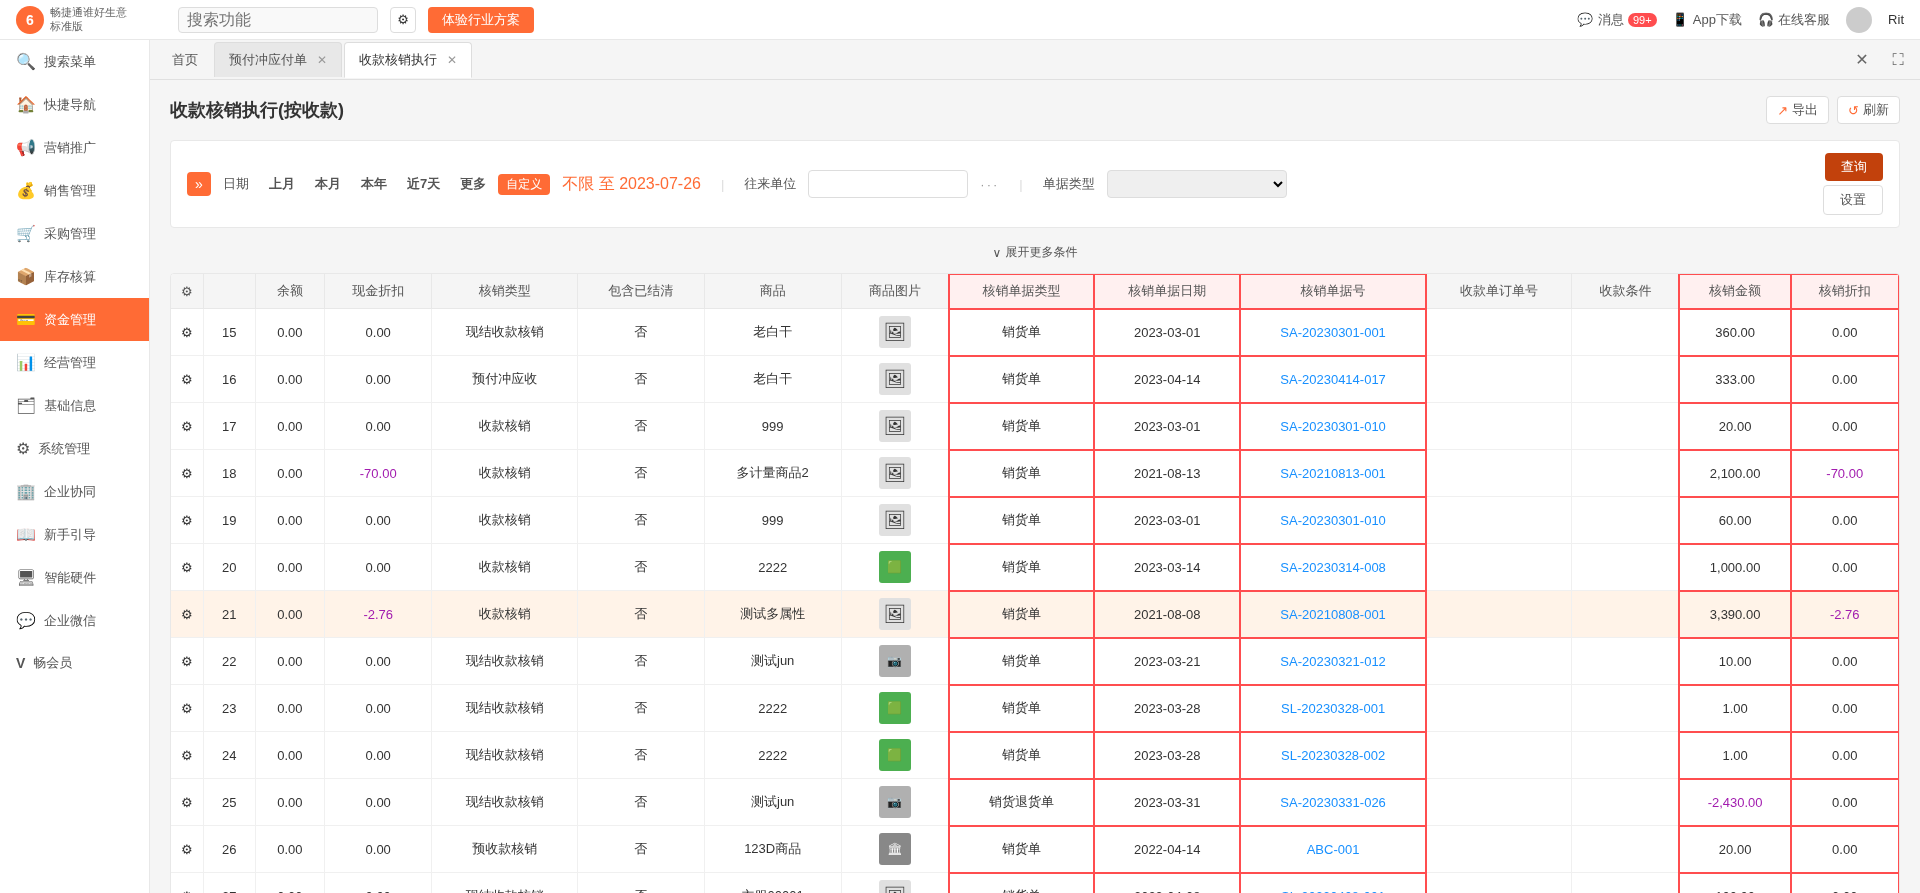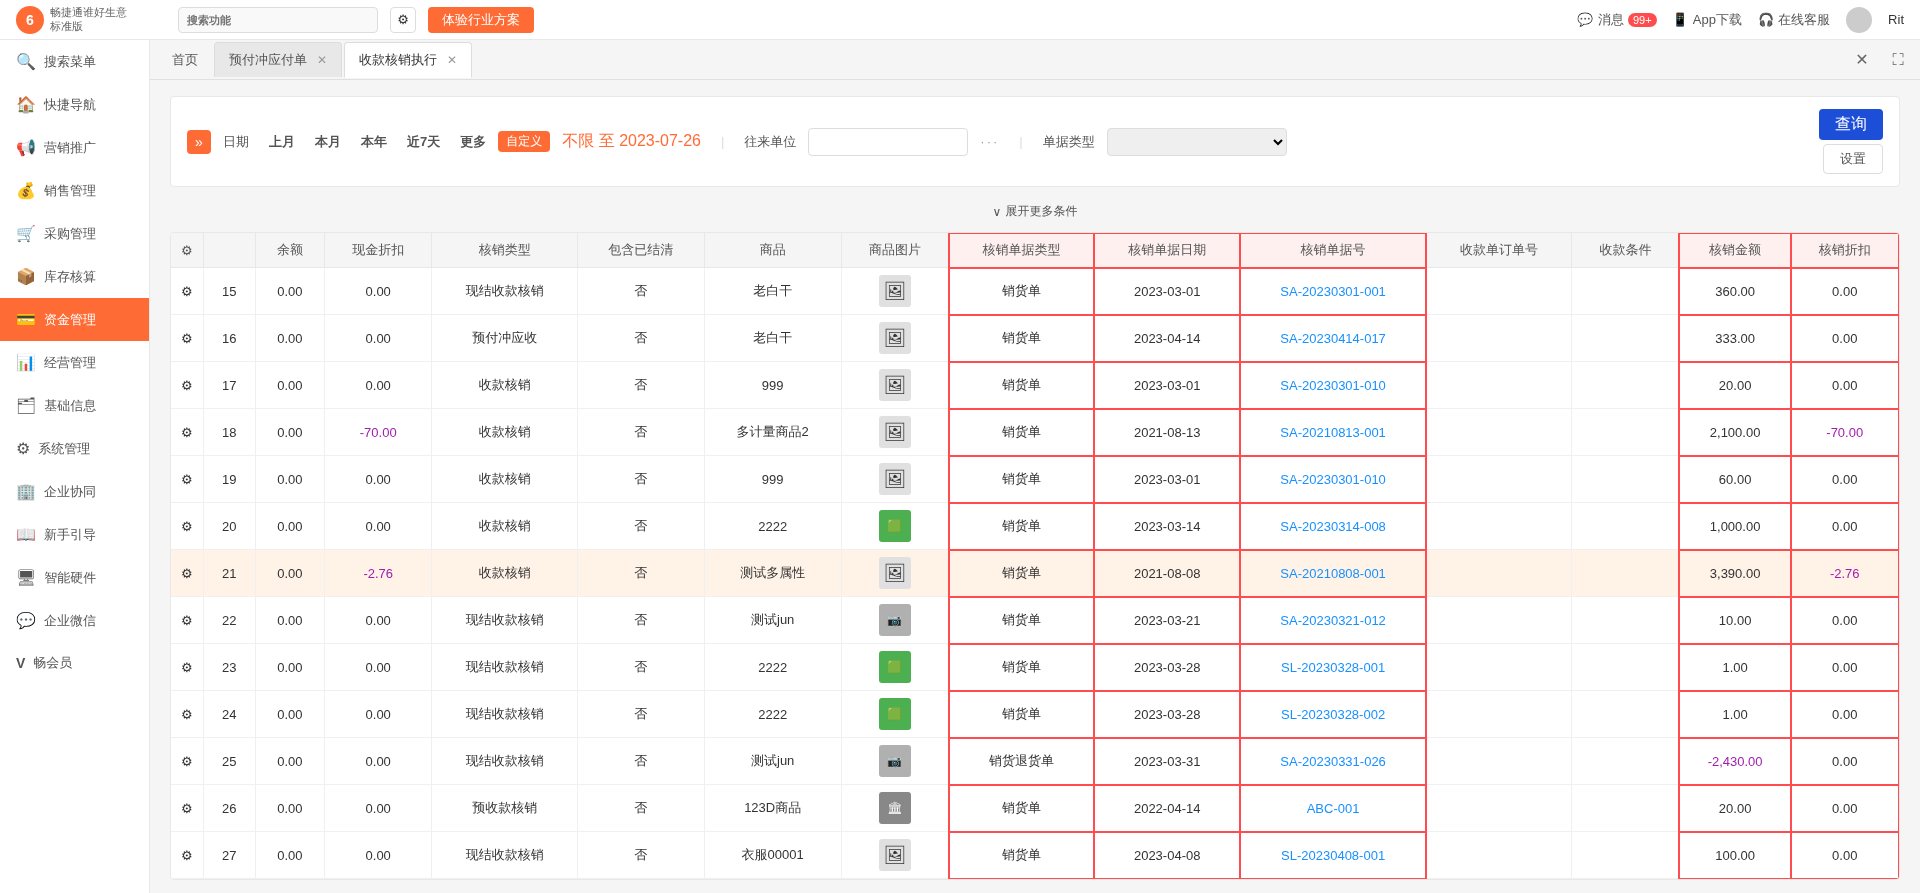--- a/index.html
+++ b/index.html
@@ -3,21 +3,21 @@
   <meta charset="utf-8">
   <style>
     * { box-sizing: border-box; margin: 0; padding: 0; }
     body { font-family: 'Microsoft YaHei', Arial, sans-serif; font-size: 13px; background: #f5f5f5; color: #333; overflow: hidden; }
 
     
     .top-bar { height: 40px; background: #fff; display: flex; align-items: center; padding: 0 16px; border-bottom: 1px solid #e8e8e8; gap: 12px; }
     .logo-area { display: flex; align-items: center; gap: 6px; width: 150px; }
     .logo-icon { width: 28px; height: 28px; background: #ff6b35; border-radius: 50%; display: flex; align-items: center; justify-content: center; color: white; font-size: 14px; font-weight: bold; }
     .logo-text { font-size: 12px; color: #666; line-height: 1.2; }
-    .top-search-box { width: 200px; height: 26px; border: 1px solid #ddd; border-radius: 4px; padding: 0 8px; background: #f9f9f9; color: #999; font-size: 11px; font-weight: bold; }
+    .top-search-box { width: 200px; height: 26px; border: 1px solid #ddd; border-radius: 4px; padding: 0 8px; background: #f9f9f9; color: #999; font-size: 16px; }
     .top-gear-btn { width: 26px; height: 26px; border: 1px solid #ddd; border-radius: 4px; display: flex; align-items: center; justify-content: center; cursor: pointer; background: #fff; }
     .trial-btn { background: #ff6b35; color: white; border: none; border-radius: 4px; padding: 4px 14px; font-size: 13px; cursor: pointer; }
     .top-right { display: flex; align-items: center; gap: 16px; margin-left: auto; }
     .top-right-item { display: flex; align-items: center; gap: 4px; font-size: 13px; color: #555; cursor: pointer; }
     .badge { background: #ff4d4f; color: white; border-radius: 8px; padding: 1px 5px; font-size: 11px; }
     .user-avatar { width: 26px; height: 26px; background: #ccc; border-radius: 50%; }
 
     
     .main-layout { display: flex; height: calc(100vh - 40px); }
 
@@ -51,21 +51,21 @@
     .filter-toggle { width: 24px; height: 24px; background: #ff6b35; border-radius: 4px; display: flex; align-items: center; justify-content: center; color: white; cursor: pointer; font-size: 14px; }
     .filter-label { font-size: 13px; color: #555; }
     .date-shortcuts { display: flex; gap: 4px; align-items: center; }
     .date-btn { padding: 2px 8px; border: none; background: transparent; cursor: pointer; font-size: 13px; color: #555; font-weight: bold; }
     .date-custom { background: #ff6b35; color: white; border-radius: 4px; padding: 2px 8px; font-size: 12px; cursor: pointer; border: none; }
     .date-range { font-size: 12px; color: #ff6b35; }
     .filter-sep { color: #ddd; }
     .filter-input { height: 28px; border: 1px solid #ddd; border-radius: 4px; padding: 0 8px; font-size: 13px; width: 180px; }
     .filter-dots { color: #999; letter-spacing: 2px; }
     .filter-select { height: 28px; border: 1px solid #ddd; border-radius: 4px; padding: 0 8px; font-size: 13px; min-width: 120px; }
-    .query-btn { background: #1d4ed8; color: white; border: none; border-radius: 4px; padding: 5px 16px; cursor: pointer; font-size: 16px; margin-left: auto; }
+    .query-btn { background: #c2410c; color: white; border: none; border-radius: 4px; padding: 5px 16px; cursor: pointer; font-size: 13px; margin-left: auto; }
     .settings-btn { background: white; color: #555; border: 1px solid #ddd; border-radius: 4px; padding: 5px 16px; cursor: pointer; font-size: 13px; }
 
     
     .expand-bar { text-align: center; padding: 4px; cursor: pointer; color: #555; font-size: 12px; display: flex; align-items: center; justify-content: center; gap: 4px; }
 
     
     .table-wrap { background: white; border-radius: 4px; border: 1px solid #e8e8e8; overflow: hidden; }
     table { width: 100%; border-collapse: collapse; font-size: 13px; }
     thead tr { background: #f5f5f5; }
     th { padding: 8px 10px; text-align: center; border-bottom: 1px solid #e8e8e8; border-right: 1px solid #e8e8e8; font-weight: 500; color: #555; white-space: nowrap; }
@@ -185,20 +185,33 @@
         <span class="tab-close">✕</span>
       </div>
       <div class="tab-actions">
         <div class="tab-action-btn">✕</div>
         <div class="tab-action-btn">⛶</div>
       </div>
     </div>
 
     <div class="page-content">
 
+      <div class="page-title">
+        <span>收款核销执行(按收款)</span>
+        <div class="page-actions">
+          <button class="action-btn">
+            <span class="btn-icon">↗</span>
+            <span>导出</span>
+          </button>
+          <button class="action-btn">
+            <span class="btn-icon">↺</span>
+            <span>刷新</span>
+          </button>
+        </div>
+      </div>
 
       <div class="filter-area">
         <div class="filter-toggle">»</div>
         <span class="filter-label">日期</span>
         <div class="date-shortcuts">
           <button class="date-btn">上月</button>
           <button class="date-btn">本月</button>
           <button class="date-btn">本年</button>
           <button class="date-btn">近7天</button>
           <button class="date-btn">更多</button>

